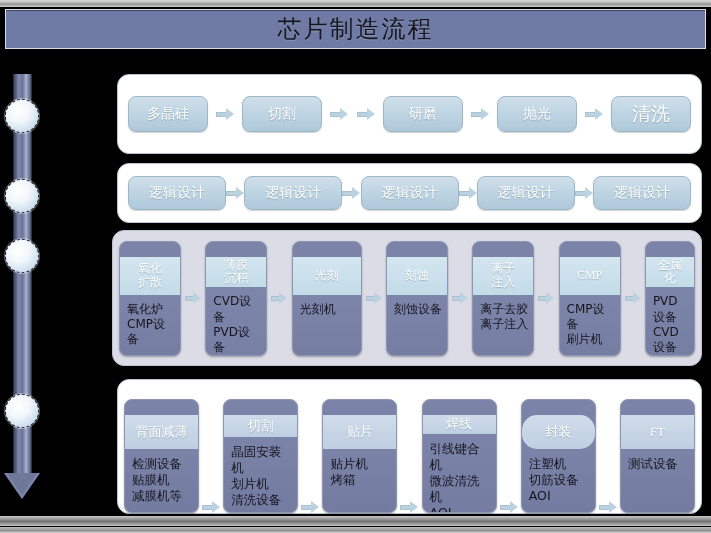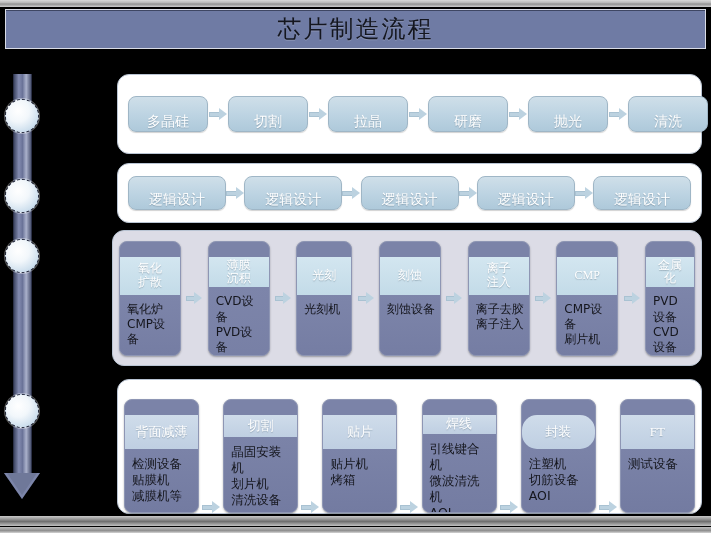--- a/index.html
+++ b/index.html
@@ -81,21 +81,21 @@
   .row-box.white { background: #ffffff; }
   .row-box.tint  { background: #dcdce6; }
 
   .flow { display: flex; align-items: center; height: 100%; }
 
   
   .pill {
     background: linear-gradient(180deg,#cfdfe9 0%,#bcd3e2 55%,#aec9da 100%);
     border: 1px solid #9fb6c6;
     border-radius: 8px;
-    display: flex; align-items: flex-end; justify-content: center;
+    display: flex; align-items: center; justify-content: center;
     color: #ffffff;
     font-family: "DejaVu Sans", "Liberation Sans", sans-serif;
     text-shadow: 0 1px 1px rgba(110,130,145,.55);
     box-shadow: 0 1px 1px rgba(0,0,0,.18);
     flex: 0 0 auto;
   }
 
   
   .arrow { flex: 0 0 auto; position: relative; display:flex; align-items:center; justify-content:center; }
   .arrow .bar {
@@ -173,42 +173,39 @@
           <div class="bar"></div>
           <div class="tip"></div>
         </div>
         <div class="pill" style="width: 80px; height: 36px; font-size: 14px;">
           <span>切割</span>
         </div>
         <div class="arrow" style="width: 20px;">
           <div class="bar"></div>
           <div class="tip"></div>
         </div>
-        <div class="pill" style="width: 80px; height: 36px; font-size: 14px;">
-          <span>拉晶</span>
-        </div>
         <div class="arrow" style="width: 20px;">
           <div class="bar"></div>
           <div class="tip"></div>
         </div>
         <div class="pill" style="width: 80px; height: 36px; font-size: 14px;">
           <span>研磨</span>
         </div>
         <div class="arrow" style="width: 20px;">
           <div class="bar"></div>
           <div class="tip"></div>
         </div>
         <div class="pill" style="width: 80px; height: 36px; font-size: 14px;">
           <span>抛光</span>
         </div>
         <div class="arrow" style="width: 20px;">
           <div class="bar"></div>
           <div class="tip"></div>
         </div>
-        <div class="pill" style="width: 80px; height: 36px; font-size: 14px;">
+        <div class="pill" style="width: 80px; height: 36px; font-size: 19px;">
           <span>清洗</span>
         </div>
       </div>
   </div>
 
   <div class="row-box white" style="left:117px; top:163px; width:585px; height:60px;">
     <div class="flow" id="flow-1" style="padding: 0px 10px; justify-content: space-between; width: 100%;">
         <div class="pill" style="width: 98px; height: 34px; font-size: 14px;">
           <span>逻辑设计</span>
         </div>
@@ -259,21 +256,21 @@
           <div class="card-head" style="height: 38px; font-size: 12px; white-space: pre-line;">薄膜
 沉积</div>
           <div class="card-body" style="font-size: 12px;">CVD设备
 PVD设备
 ALD设备</div>
         </div>
         <div class="arrow" style="width: 16px;">
           <div class="bar"></div>
           <div class="tip"></div>
         </div>
-        <div class="card" style="width: 56px; height: 115px;">
+        <div class="card" style="width: 70px; height: 115px;">
           <div class="card-head" style="height: 38px; font-size: 12px; white-space: pre-line;">光刻</div>
           <div class="card-body" style="font-size: 12px;">光刻机</div>
         </div>
         <div class="arrow" style="width: 16px;">
           <div class="bar"></div>
           <div class="tip"></div>
         </div>
         <div class="card" style="width: 62px; height: 115px;">
           <div class="card-head" style="height: 38px; font-size: 12px; white-space: pre-line;">刻蚀</div>
           <div class="card-body" style="font-size: 12px;">刻蚀设备</div>

